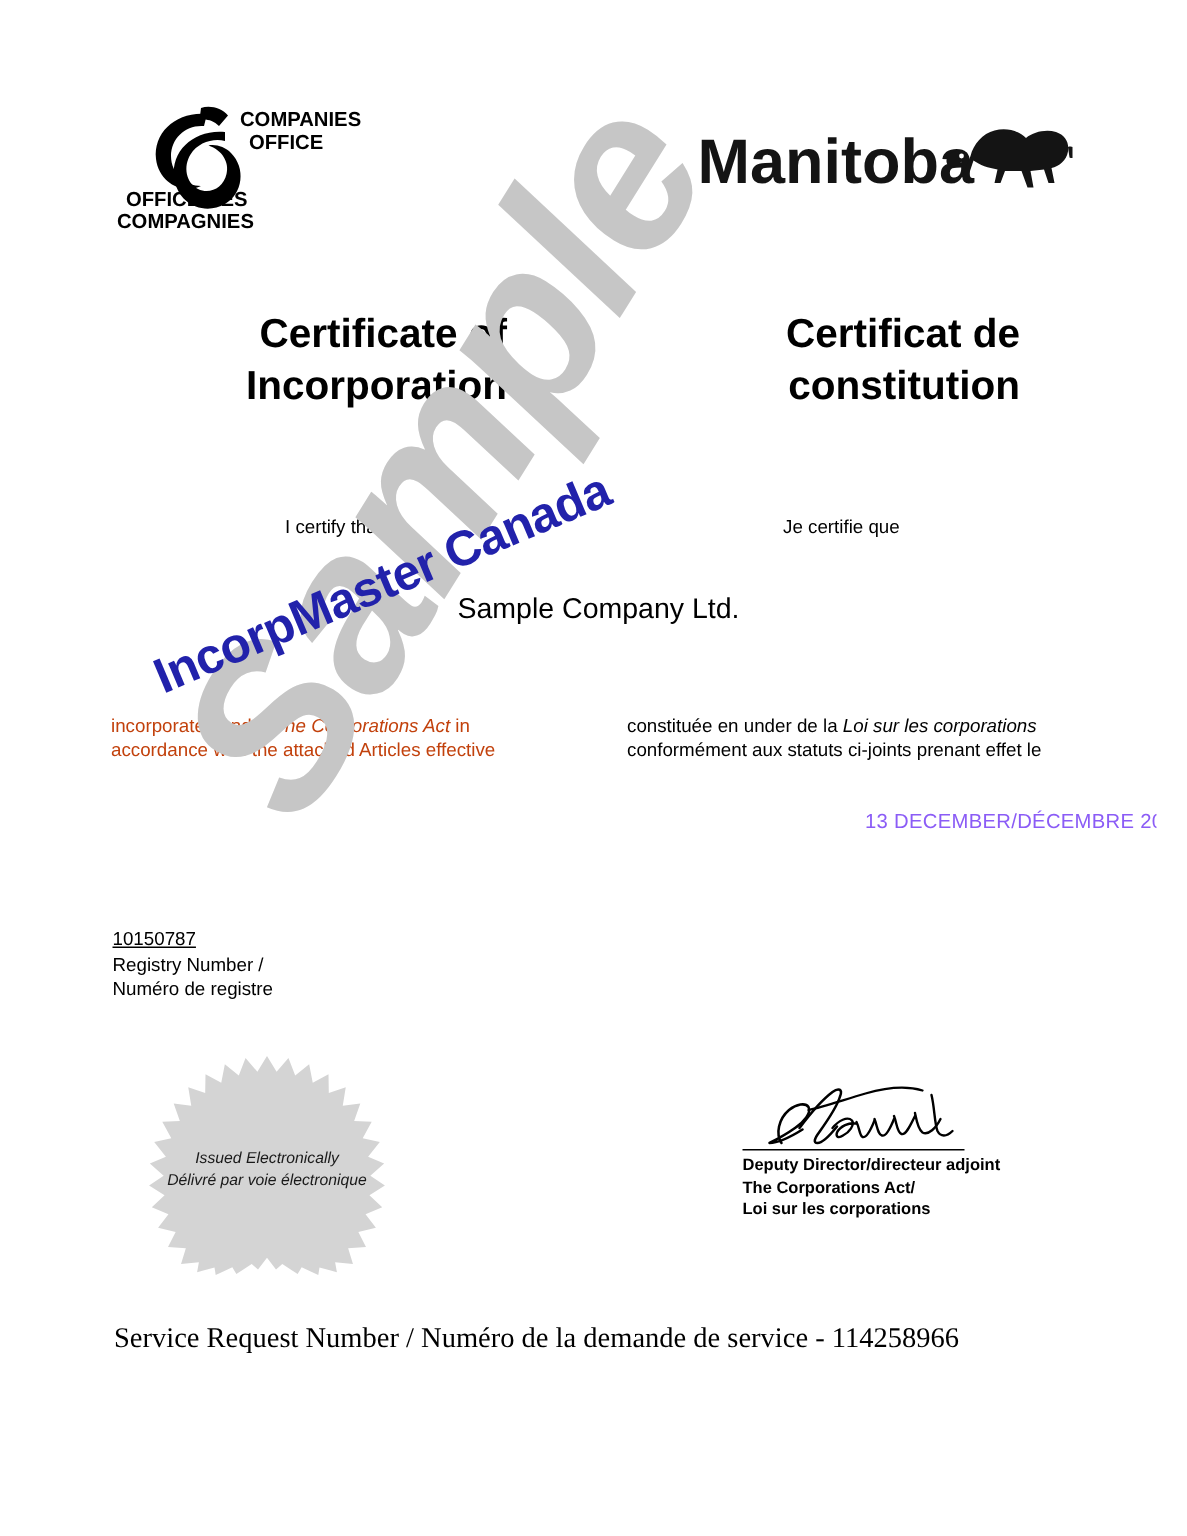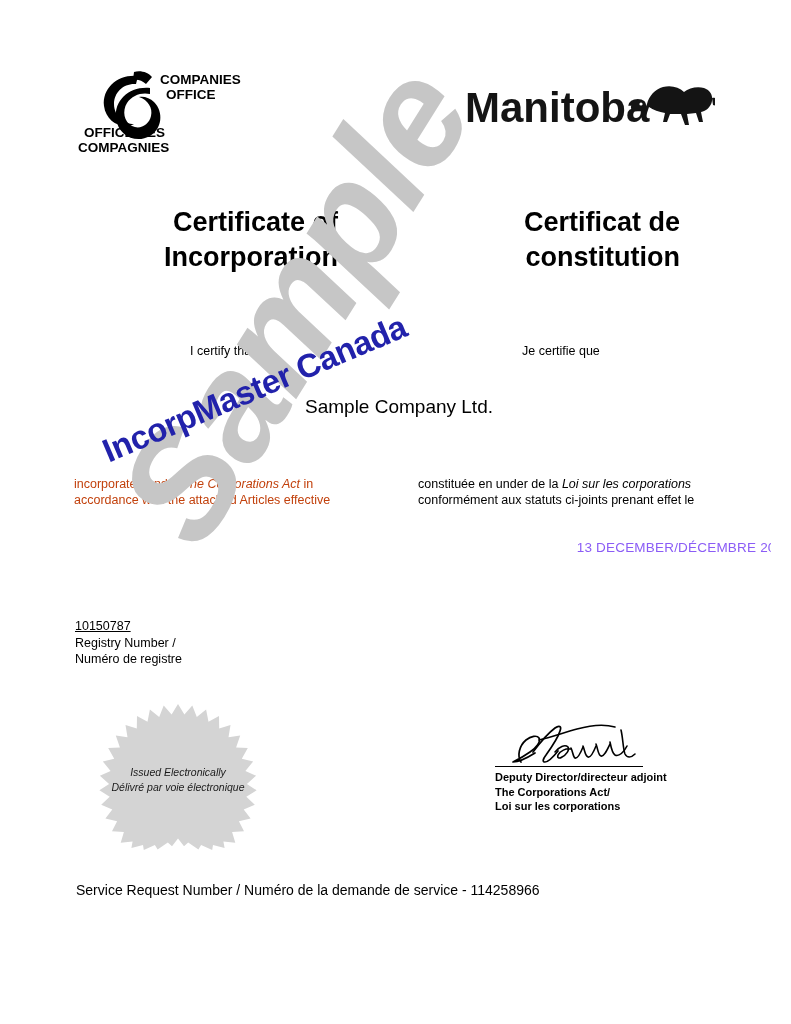--- a/index.html
+++ b/index.html
@@ -166,22 +166,22 @@
     line-height: 1.32;
     color: #000;
     font-weight: bold;
   }
 
   
   .footer {
     position: absolute;
     left: 76px;
     top: 882px;
-    font-family: Liberation Sans, sans-serif;
-    font-size: 14px;
+    font-family: Liberation Serif, serif;
+    font-size: 19px;
     color: #000;
   }
 
   
   .wm-sample {
     position: absolute;
     left: 196px;
     top: 300px;
     width: 420px;
     height: 360px;

